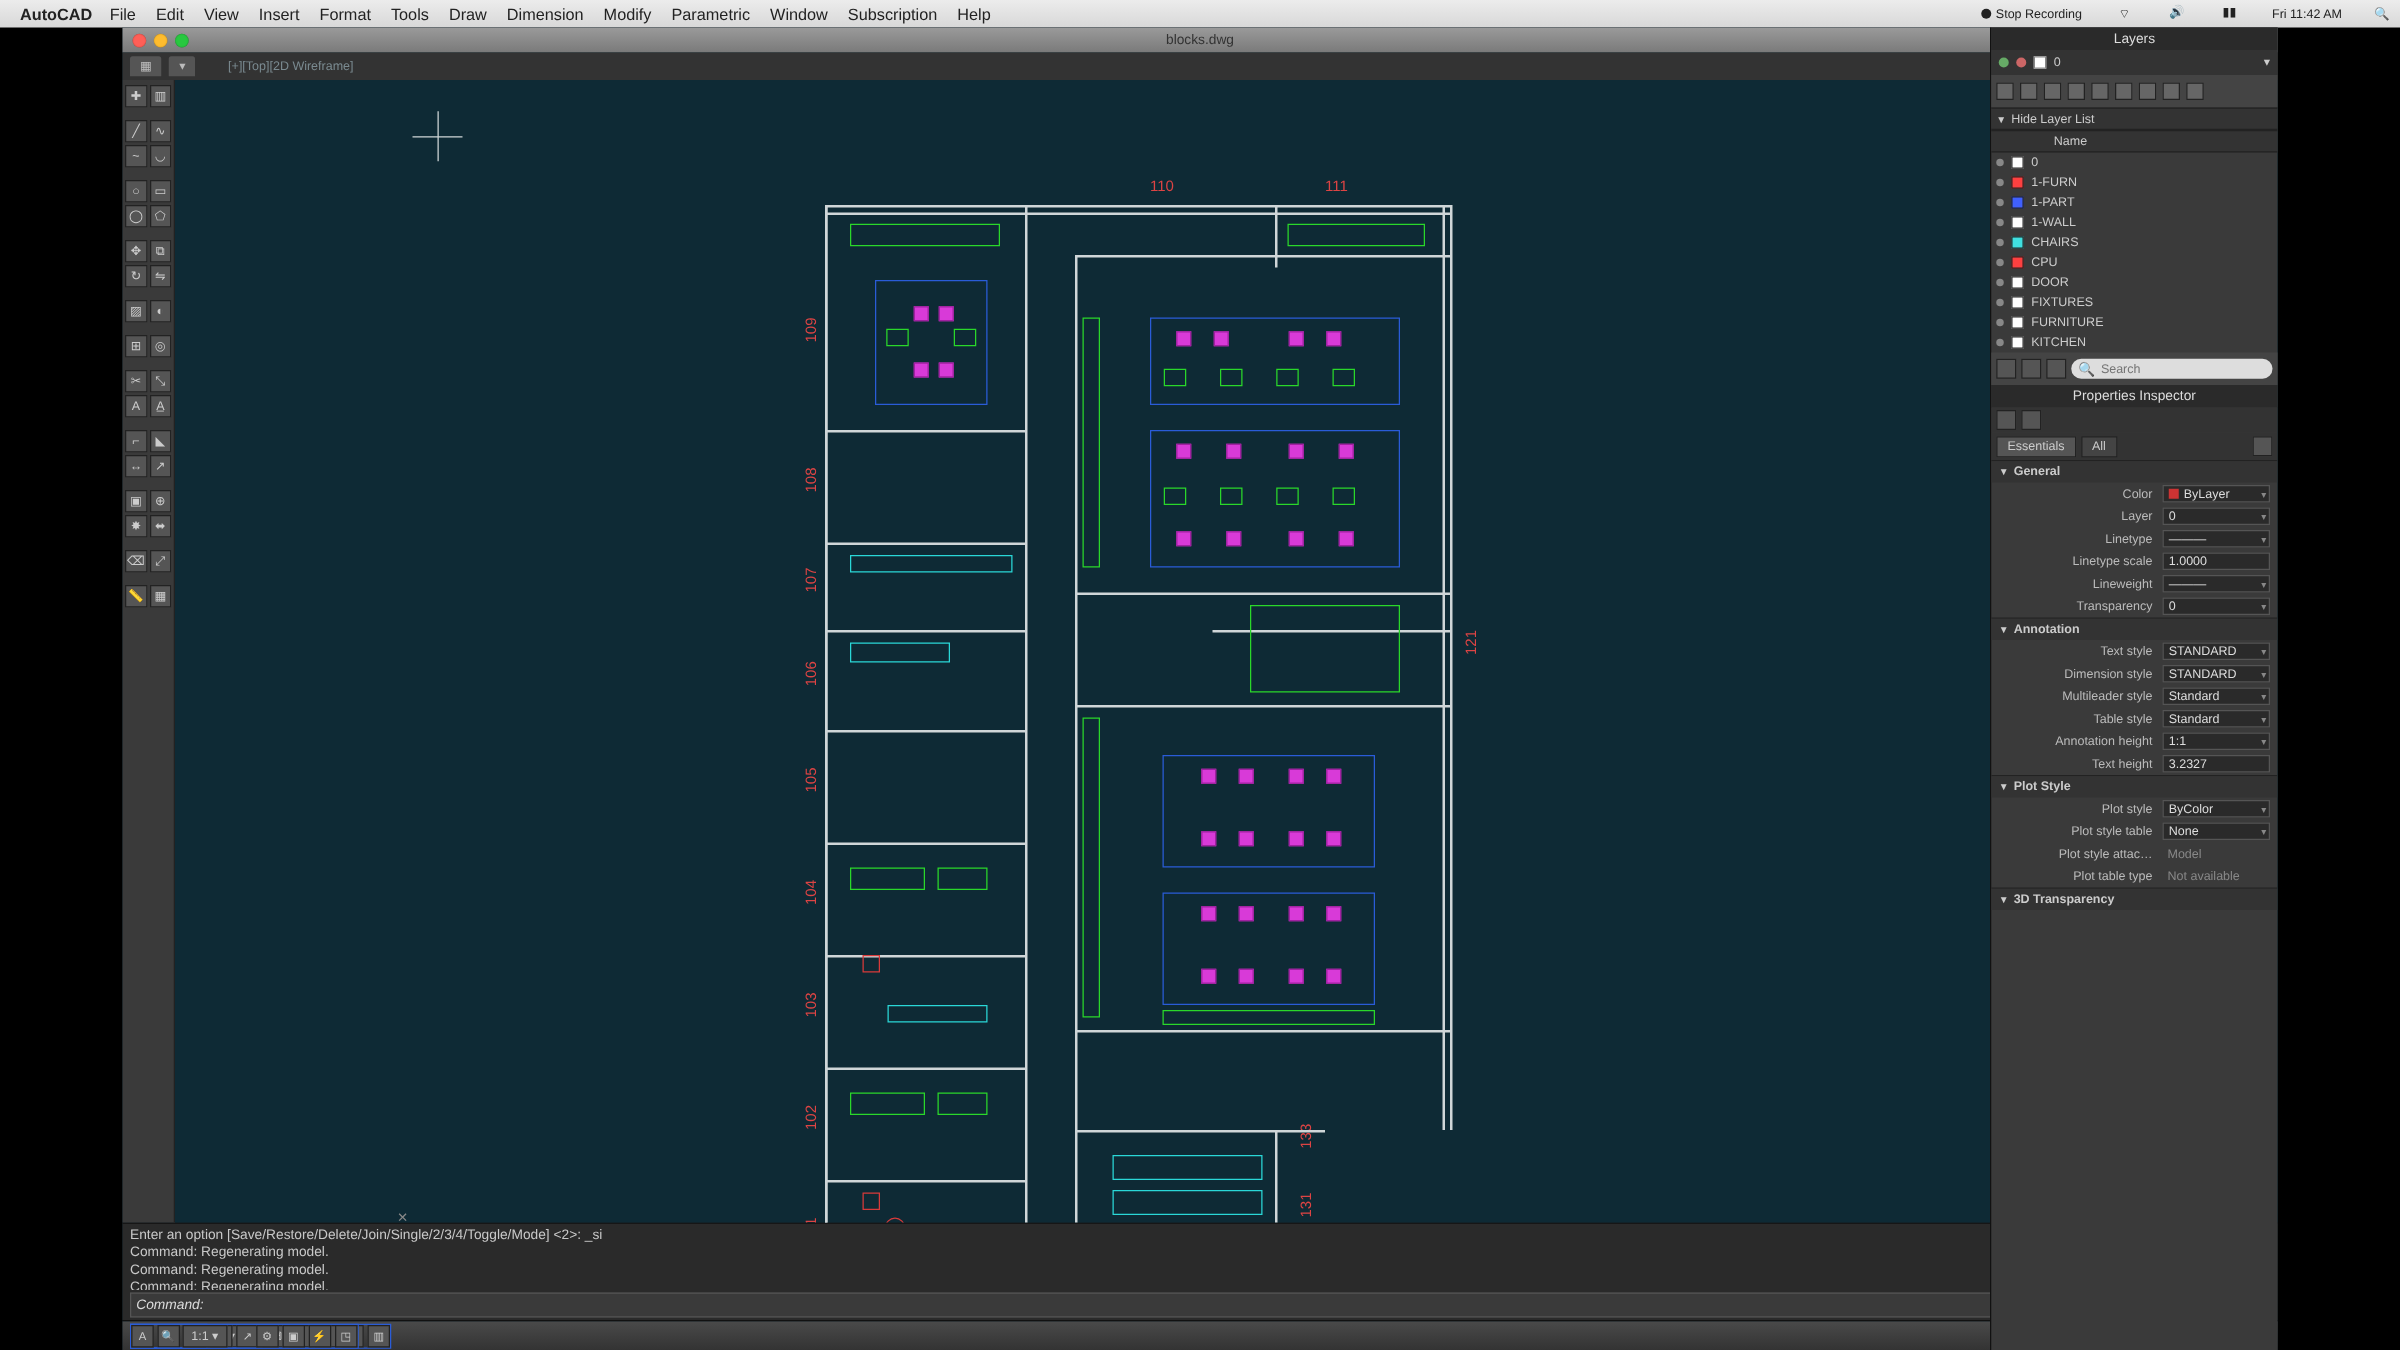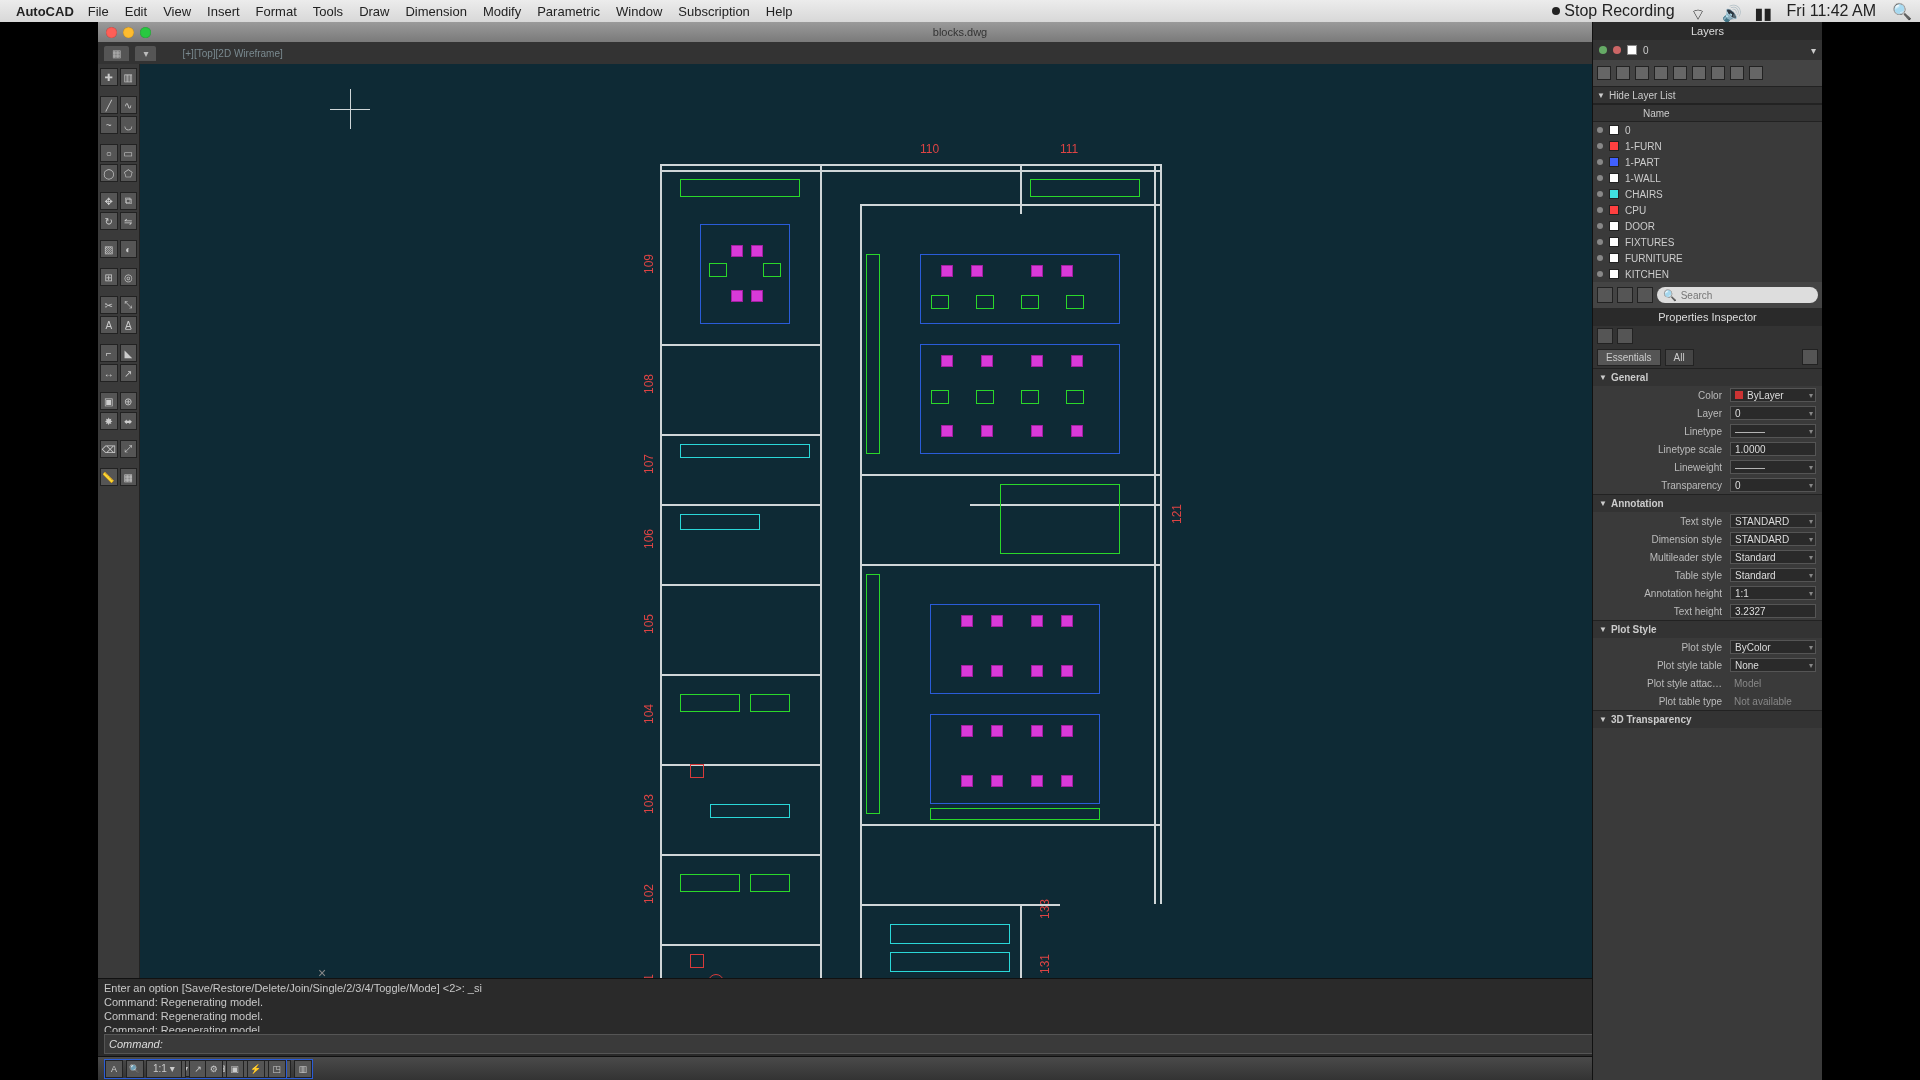--- a/index.html
+++ b/index.html
@@ -3,21 +3,21 @@
 <meta charset="utf-8">
 <style>
 * { margin: 0; padding: 0; box-sizing: border-box; font-family: "Lucida Grande", Arial, sans-serif; user-select: none; }
 body { width: 1920px; height: 1080px; background: #000; overflow: hidden; position: relative; }
 
 
 .mac-menubar { position: absolute; top: 0; left: 0; right: 0; height: 22px; background: linear-gradient(#ececec,#d8d8d8); display: flex; align-items: center; font-size: 13px; color: #222; padding: 0 8px; }
 .mac-menubar .apple { font-size: 14px; margin-right: 8px; }
 .mac-menubar .app-name { font-weight: bold; margin-right: 6px; }
 .mac-menubar .menu-item { padding: 0 8px; cursor: default; }
-.mac-menubar .right { margin-left: auto; display: flex; align-items: center; gap: 16px; font-size: 16px; }
+.mac-menubar .right { margin-left: auto; display: flex; align-items: center; gap: 26px; font-size: 10px; text-align: center; }
 .mac-menubar .right .rec { display:flex; align-items:center; gap:4px;}
 .mac-menubar .right .rec-dot{ width:8px;height:8px;border-radius:50%;background:#222;}
 
 
 .app { position: absolute; top: 22px; left: 98px; right: 98px; bottom: 0; background: #0a2530; display: flex; flex-direction: column; }
 
 
 .titlebar { height: 20px; background: linear-gradient(#9a9a9a,#7a7a7a); display: flex; align-items: center; font-size: 11px; color: #222; }
 .traffic { display: flex; gap: 6px; padding: 0 8px; }
 .traffic span { width: 11px; height: 11px; border-radius: 50%; box-shadow: inset 0 0 1px rgba(0,0,0,.5); }

